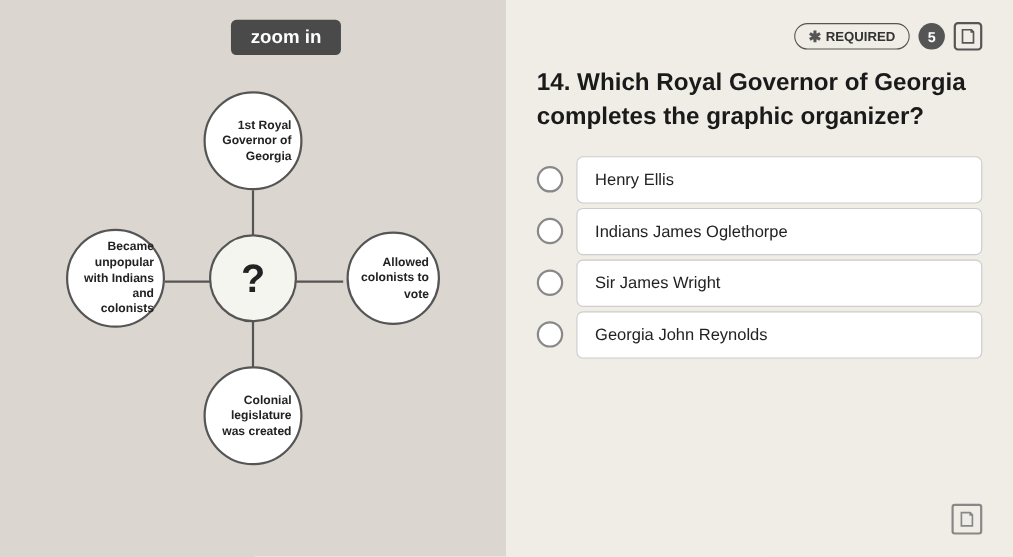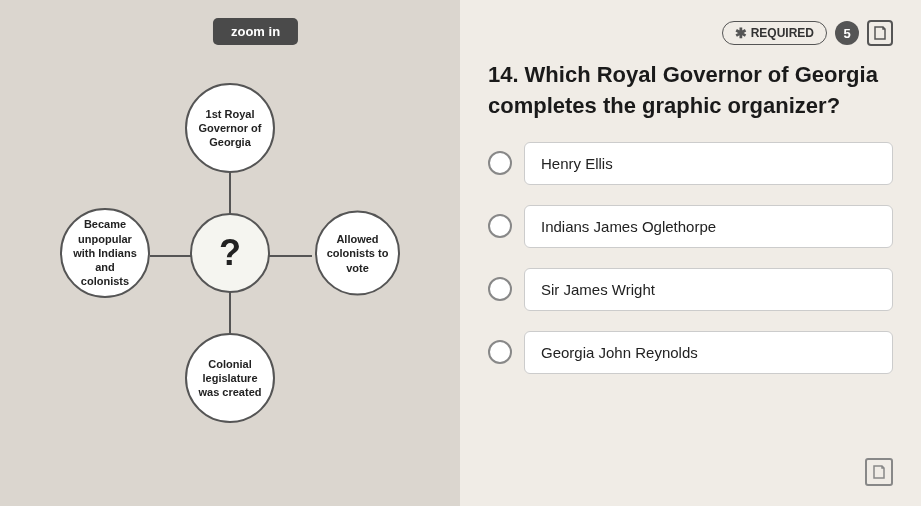--- a/index.html
+++ b/index.html
@@ -26,41 +26,41 @@
     .zoom-btn {
       position: absolute;
       top: 18px;
       left: 50%;
       transform: translateX(-20%);
       background: #4a4a4a;
       color: white;
       border: none;
       border-radius: 5px;
       padding: 6px 18px;
-      font-size: 13px;
+      font-size: 17px;
       cursor: pointer;
       font-weight: bold;
     }
 
     
     .organizer {
       position: relative;
       width: 360px;
       height: 360px;
     }
 
     .circle {
       position: absolute;
       border-radius: 50%;
       border: 2px solid #555;
       background: white;
       display: flex;
       align-items: center;
       justify-content: center;
-      text-align: center;
+      text-align: right;
       font-size: 11px;
       font-weight: bold;
       color: #222;
       line-height: 1.3;
     }
 
     
     .circle-center {
       width: 80px;
       height: 80px;
@@ -181,21 +181,21 @@
     }
 
     .question-num {
       font-weight: bold;
       margin-right: 6px;
     }
 
     .options {
       display: flex;
       flex-direction: column;
-      gap: 20px;
+      gap: 4px;
     }
 
     .option-row {
       display: flex;
       align-items: center;
       gap: 12px;
     }
 
     .radio-circle {
       width: 24px;

